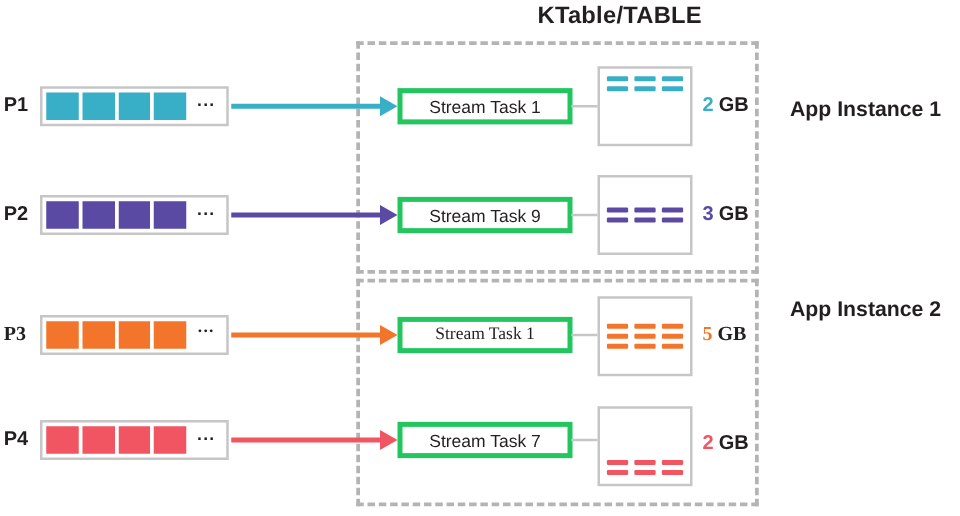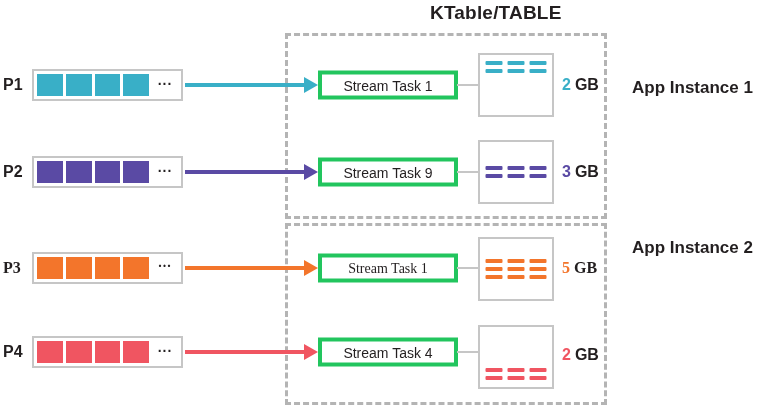--- a/index.html
+++ b/index.html
@@ -216,21 +216,21 @@
       <div class="p-cell"></div>
       <div class="p-cell"></div>
       <div class="p-cell"></div>
       <div class="p-cell-ellipsis">
           <span>...</span>
         </div>
     </div>
     <div class="arrow-line"></div>
     <div class="arrow-head"></div>
     <div class="task-box">
-        <span>Stream Task 4</span>
+        <span>Stream Task 7</span>
       </div>
     <div class="connector"></div>
     <div class="storage-box">
       <div class="dash-grid pos-bottom">
           <div class="dash"></div>
           <div class="dash"></div>
           <div class="dash"></div>
           <div class="dash"></div>
           <div class="dash"></div>
           <div class="dash"></div>

